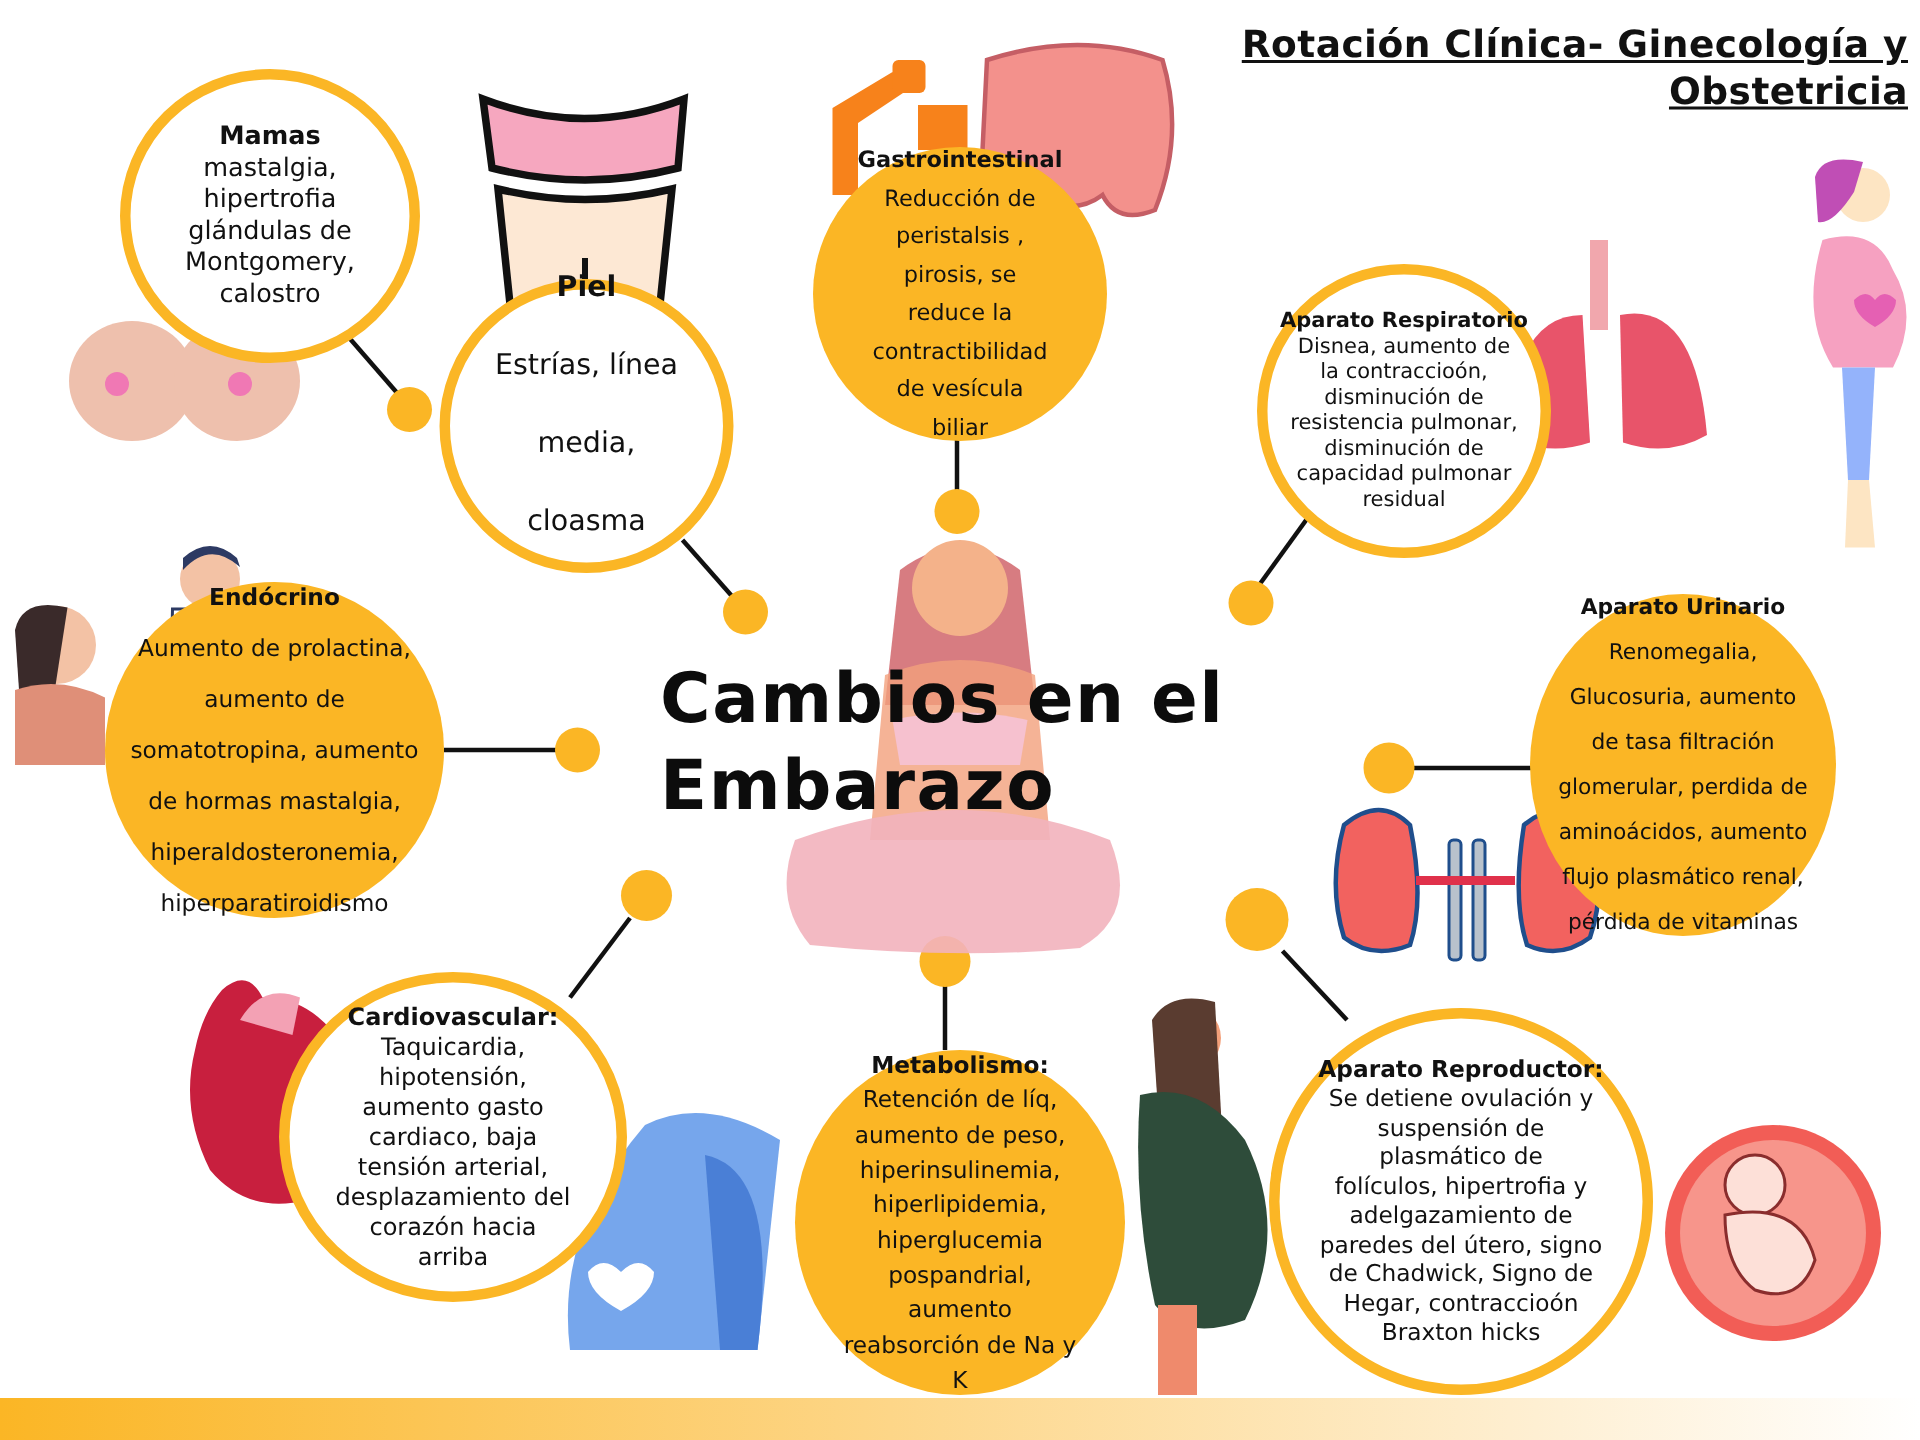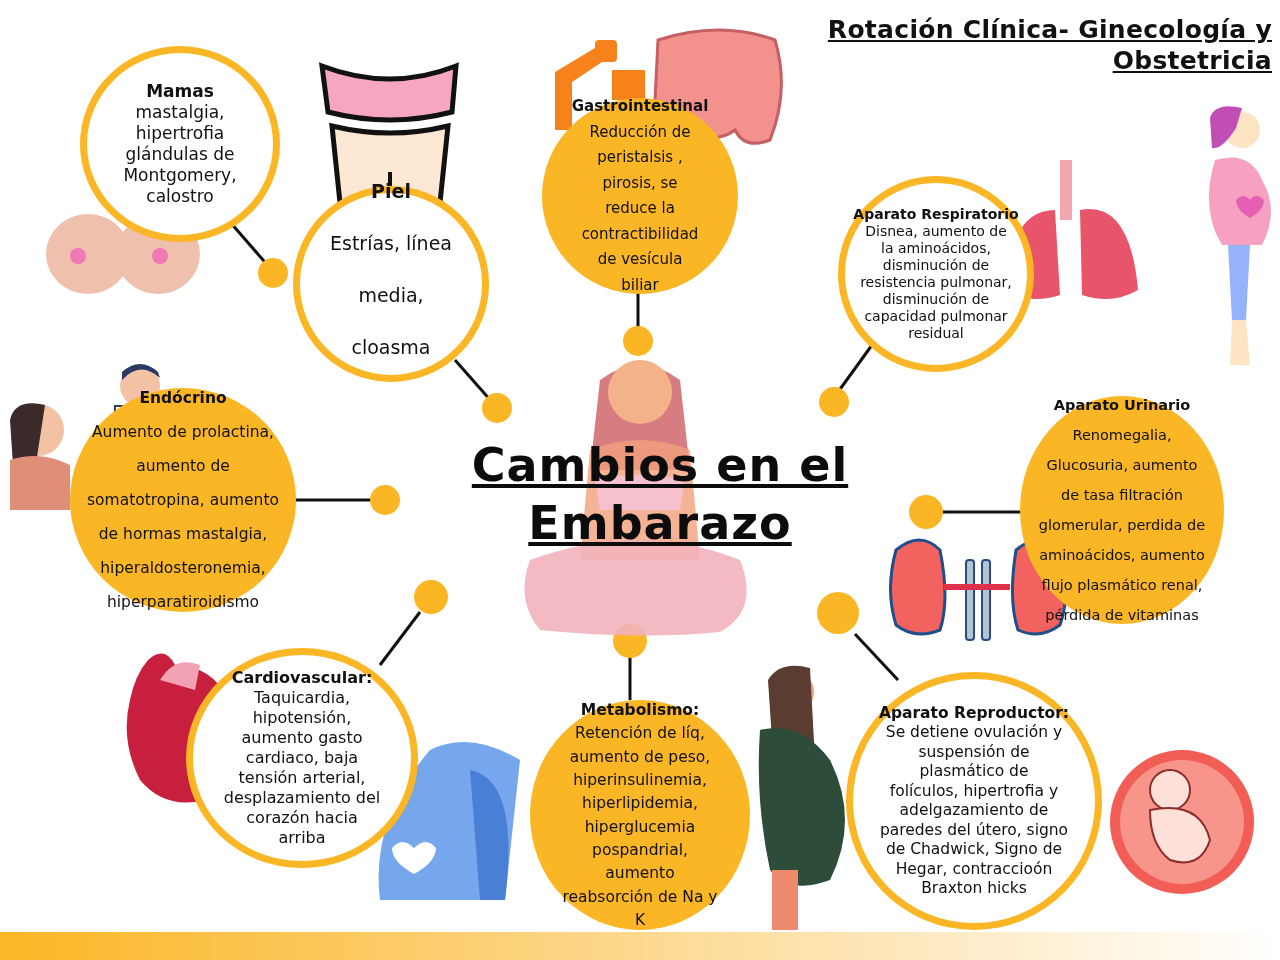--- a/index.html
+++ b/index.html
@@ -6,22 +6,22 @@
   body { width:1280px; height:960px; position:relative; overflow:hidden; background:#ffffff;
          font-family:"DejaVu Sans", sans-serif; color:#111; }
   svg.layer { position:absolute; left:0; top:0; }
   .title { position:absolute; right:8px; top:14px; text-align:right; font-weight:bold;
            font-size:25px; line-height:31px; color:#111; letter-spacing:0.3px;text-decoration:underline; }
   .node { position:absolute; border-radius:50%; box-sizing:border-box; display:flex;
           flex-direction:column; align-items:center; justify-content:center; text-align:center; }
   .node.outline { border:7px solid #fbb625; background:#ffffff; }
   .node.filled { background:#fbb625;justify-content:space-between; }
   .node .h { font-weight:bold; }
-  .center-title { position:absolute; left:440px; top:436px; width:440px; text-align:center;
-                  font-weight:bold; font-size:46px; line-height:58px; letter-spacing:1px; color:#0c0c0c;text-decoration:underline; }
+  .center-title { position:absolute; left:440px; top:436px; width:440px; 
+                  font-weight:bold; font-size:46px; line-height:58px; letter-spacing:1px; color:#0c0c0c; }
   .footer-bar { position:absolute; left:0; top:932px; width:1280px; height:28px;
                 background:linear-gradient(90deg,#fbb625 0%,#fdd585 45%,#feefd2 80%,#ffffff 100%); }
 </style>
 </head>
 <body>
 
 <svg class="layer" width="1280" height="960">
   <g stroke="#111" stroke-width="3" fill="none">
     <line x1="230" y1="222" x2="270" y2="268"></line>
     <line x1="455" y1="360" x2="492" y2="402"></line>
@@ -166,21 +166,21 @@
   <div>pirosis, se</div>
   <div>reduce la</div>
   <div>contractibilidad</div>
   <div>de vesícula</div>
   <div>biliar</div>
 </div>
 
 <div class="node outline" style="left:838px;top:176px;width:196px;height:196px;font-size:14px;line-height:17px;">
   <div class="h">Aparato Respiratorio</div>
   <div>Disnea, aumento de</div>
-  <div>la aminoácidos,</div>
+  <div>la contraccioón,</div>
   <div>disminución de</div>
   <div>resistencia pulmonar,</div>
   <div>disminución de</div>
   <div>capacidad pulmonar</div>
   <div>residual</div>
 </div>
 
 <div class="node filled" style="left:70px;top:388px;width:226px;height:224px;font-size:15.5px;line-height:20px;">
   <div class="h">Endócrino</div>
   <div>Aumento de prolactina,</div>

